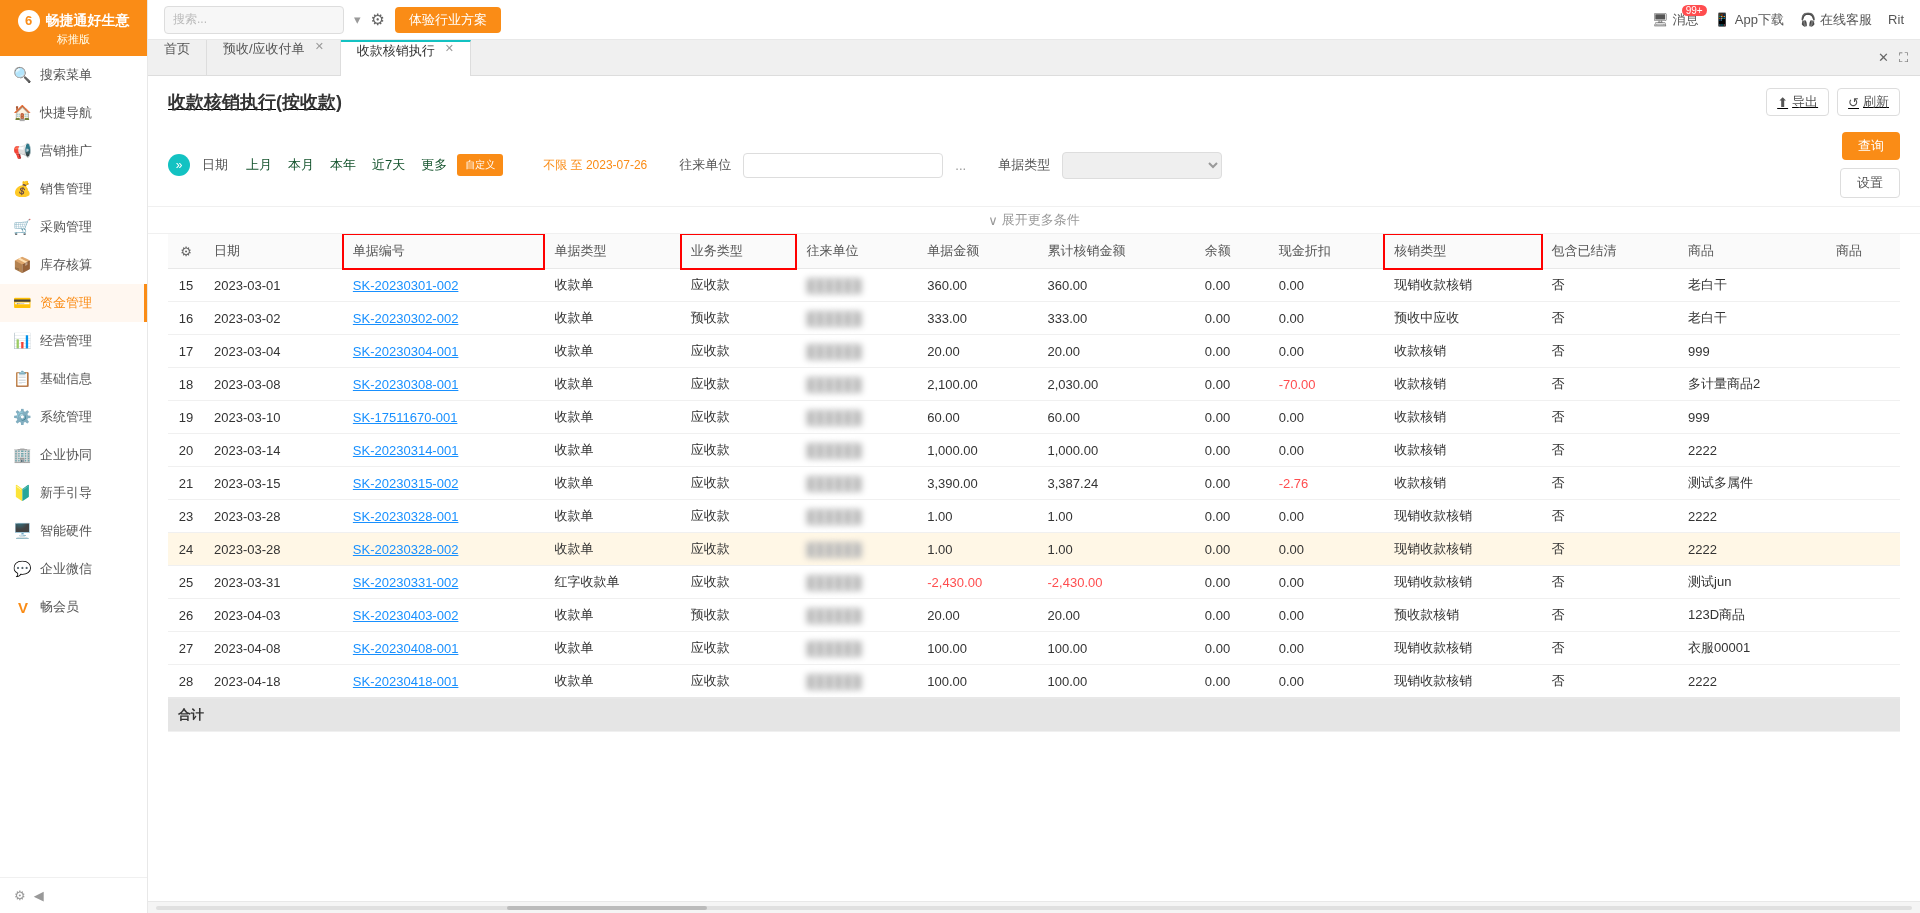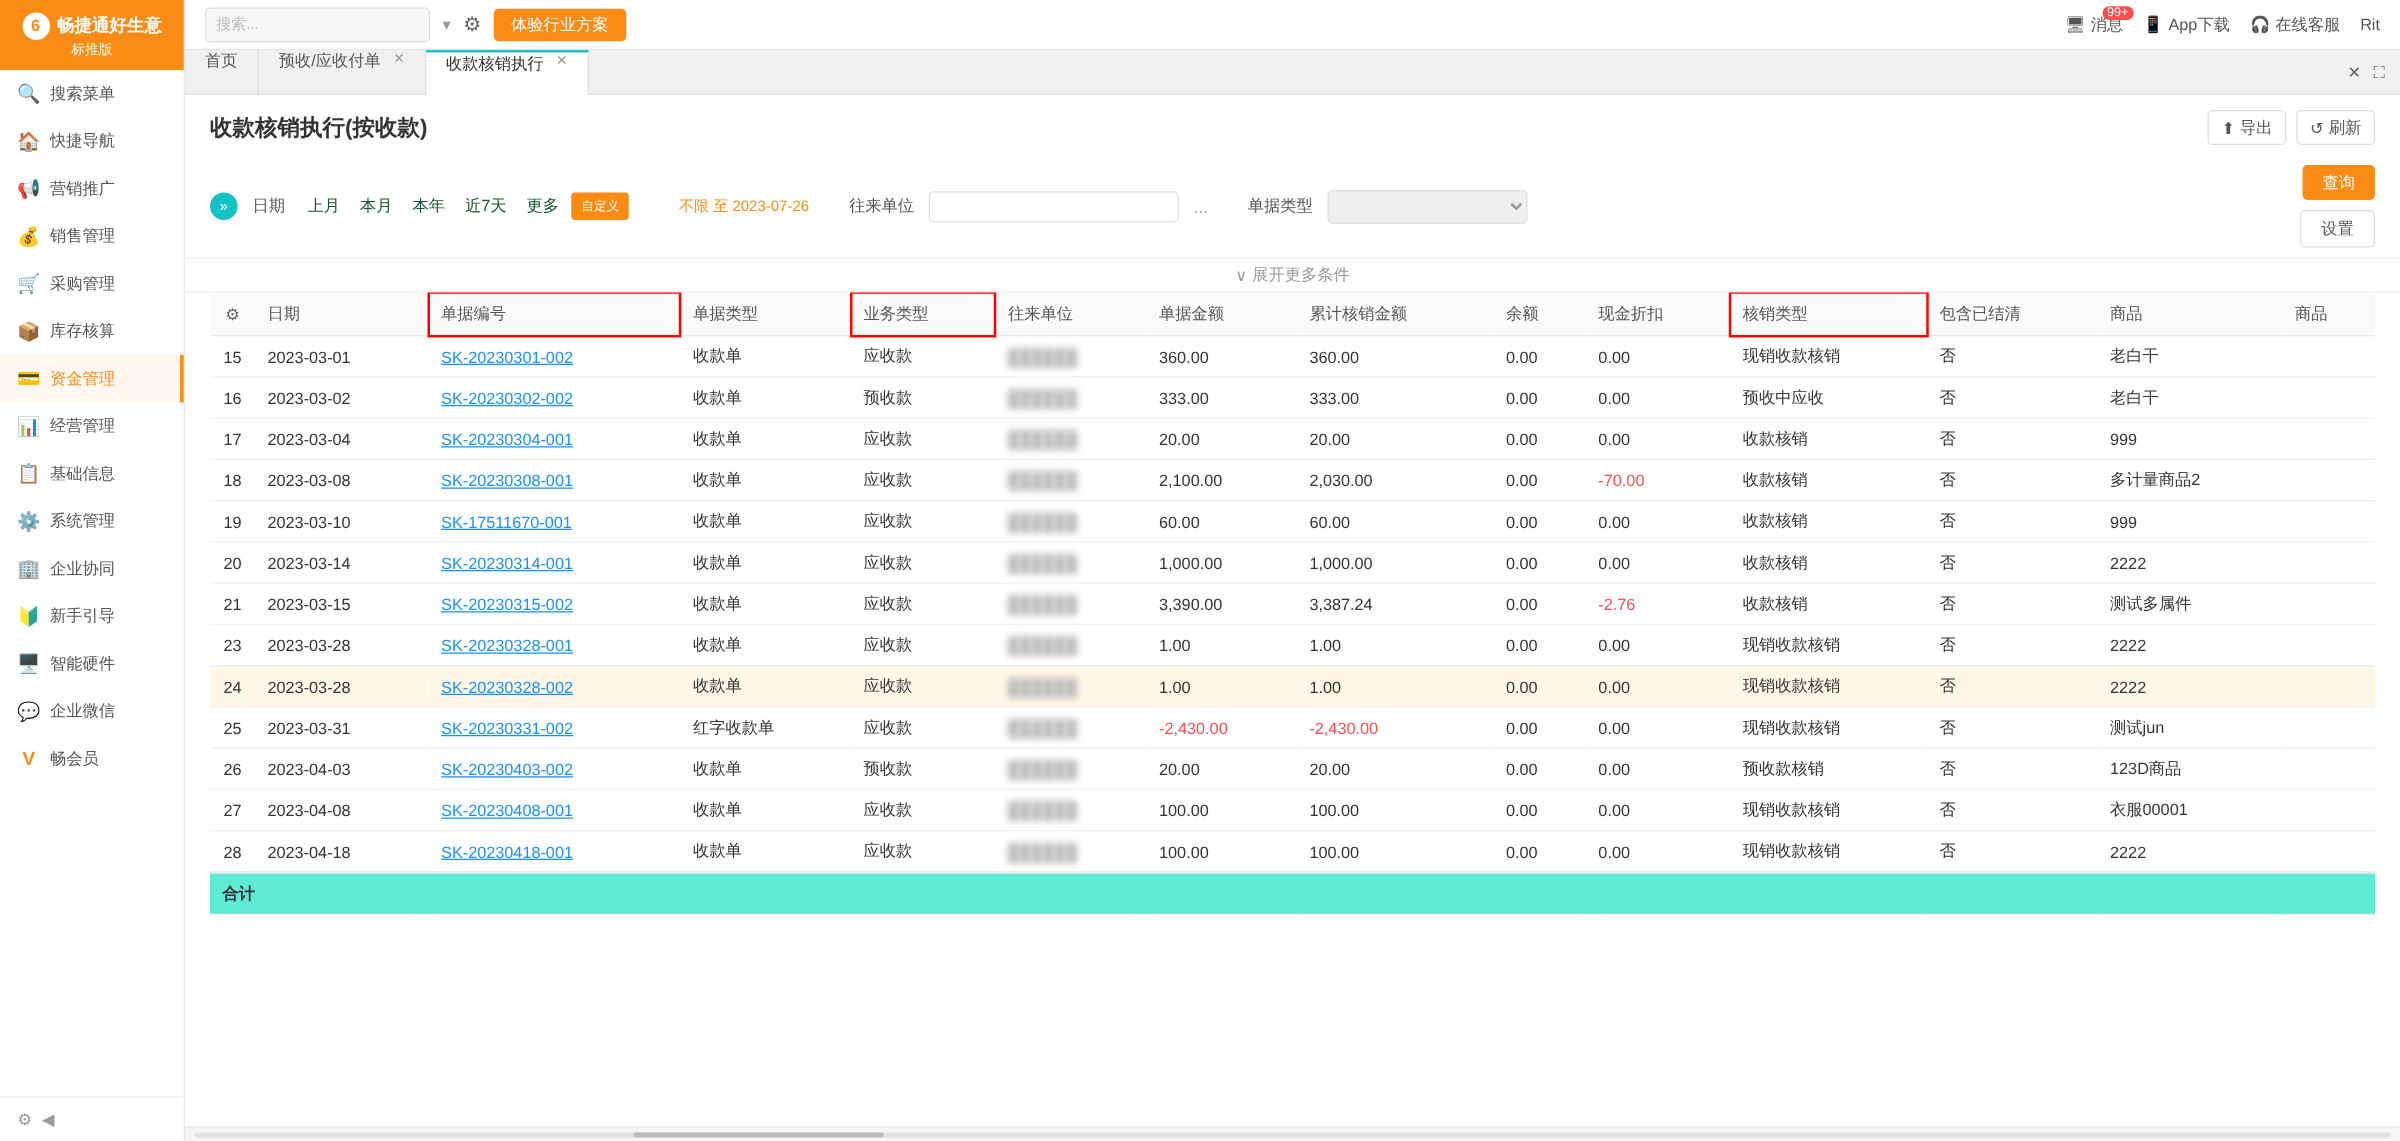--- a/index.html
+++ b/index.html
@@ -36,21 +36,21 @@
     .tab { display: flex; align-items: flex-start; height: 36px; padding: 0 16px; cursor: pointer; gap: 6px; color: #555; border-right: 1px solid #ddd; font-size: 13px; }
     .tab.active { background: #fff; color: #333; border-top: 2px solid #13c2c2; }
     .tab-close { color: #999; font-size: 11px; margin-left: 4px; cursor: pointer; }
     .tab-home { background: transparent; }
     .tabs-actions { margin-left: auto; display: flex; align-items: center; gap: 10px; padding-right: 12px; color: #666; }
 
     
     .content { flex: 1; overflow: auto; background: #fff; display: flex; flex-direction: column; }
 
     
-    .page-header { padding: 12px 20px 8px 20px; display: flex; align-items: center; justify-content: space-between; }
+    .page-header { padding: 12px 20px 8px 20px; display: flex; align-items: center; justify-content: space-between; text-decoration: underline; }
     .page-title { font-size: 18px; font-weight: bold; color: #333; }
     .page-actions { display: flex; gap: 8px; }
     .action-btn { display: flex; align-items: center; gap: 4px; border: 1px solid #ddd; border-radius: 4px; padding: 4px 10px; cursor: pointer; color: #555; background: #fff; }
 
     
     .filter-bar { background: #fff; padding: 8px 20px; border-bottom: 1px solid #f0f0f0; display: flex; align-items: center; gap: 12px; flex-wrap: wrap; }
     .filter-toggle { background: #13c2c2; color: #fff; border: none; border-radius: 50%; width: 22px; height: 22px; cursor: pointer; font-size: 12px; display: flex; align-items: center; justify-content: center; }
     .filter-label { color: #555; font-size: 13px; }
     .filter-date-btns { display: flex; gap: 4px; }
     .filter-date-btn { border: none; background: none; cursor: pointer; color: #14532d; padding: 2px 6px; font-size: 13px; }
@@ -69,21 +69,21 @@
     table { width: 100%; border-collapse: collapse; font-size: 13px; }
     thead tr { background: #fafafa; }
     th { padding: 8px 10px; border-bottom: 1px solid #e8e8e8; color: #555; font-weight: normal; text-align: left; white-space: nowrap; }
     td { padding: 7px 10px; border-bottom: 1px solid #f0f0f0; color: #333; white-space: nowrap; }
     tr.highlighted td { background: #fff7e6; margin-top: 28px; }
     .link { color: #1890ff; text-decoration: underline; cursor: pointer; }
     .col-no { width: 36px; text-align: center; }
     .settings-icon { cursor: pointer; color: #666; }
 
     
-    .total-row td { font-weight: bold; background: #5eead4; border-top: 2px solid #e8e8e8; }
+    .total-row td { font-weight: bold; background: #e5e5e5; border-top: 2px solid #e8e8e8; }
 
     
     .scroll-bar { height: 12px; background: #f5f5f5; border-top: 1px solid #e8e8e8; display: flex; align-items: center; padding: 0 8px; }
     .scroll-track { flex: 1; height: 4px; background: #e0e0e0; border-radius: 2px; position: relative; }
     .scroll-thumb { width: 200px; height: 4px; background: #bbb; border-radius: 2px; position: absolute; left: 20%; }
 
     
     .filter-right-stack { display: flex; flex-direction: column; align-items: flex-end; gap: 4px; margin-left: auto; }
   </style>
 </head>

